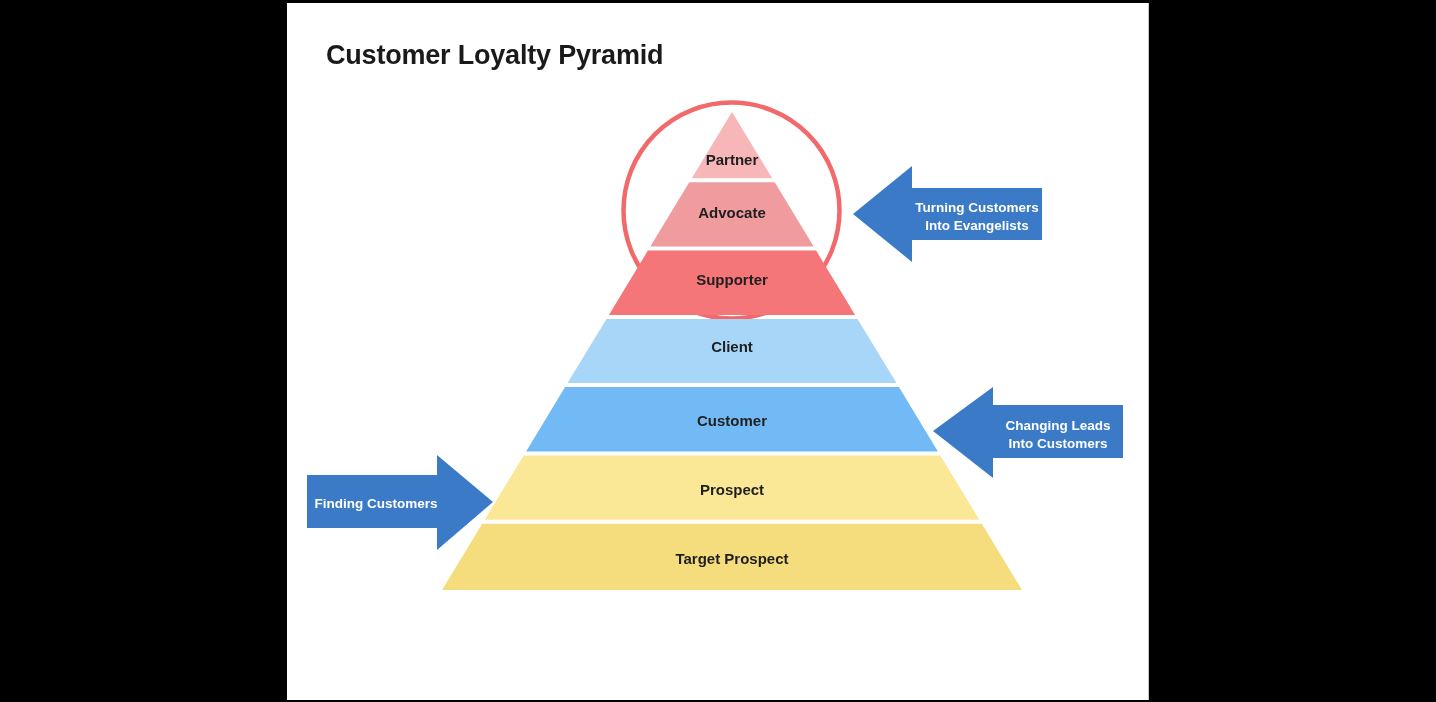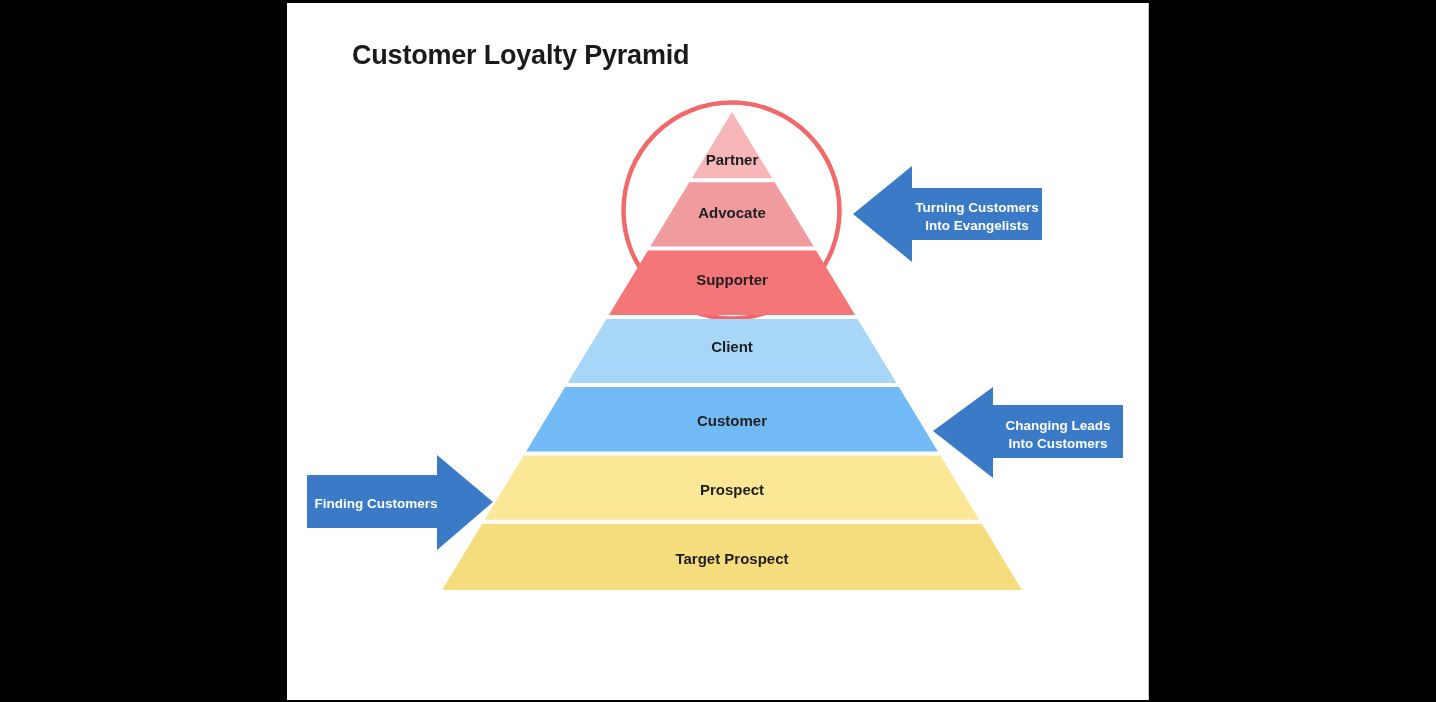--- a/index.html
+++ b/index.html
@@ -18,21 +18,20 @@
     border-right: 1px solid #c8c8c8;
   }
   .slide-title {
     position: absolute;
     left: 326px; top: 40px;
     font-size: 27px;
     font-weight: 700;
     letter-spacing: -0.2px;
     color: #1a1a1a;
     white-space: nowrap;
-    margin-left: 26px;
   }
   svg.diagram {
     position: absolute;
     left: 0; top: 0;
   }
   .level-label {
     font-family: "Liberation Sans", sans-serif;
     font-size: 15px;
     font-weight: 600;
     text-anchor: middle;

